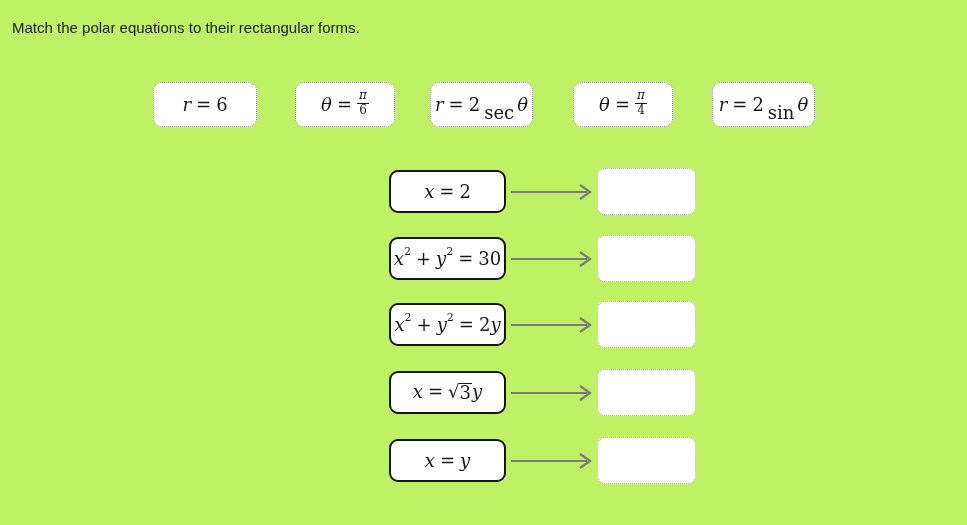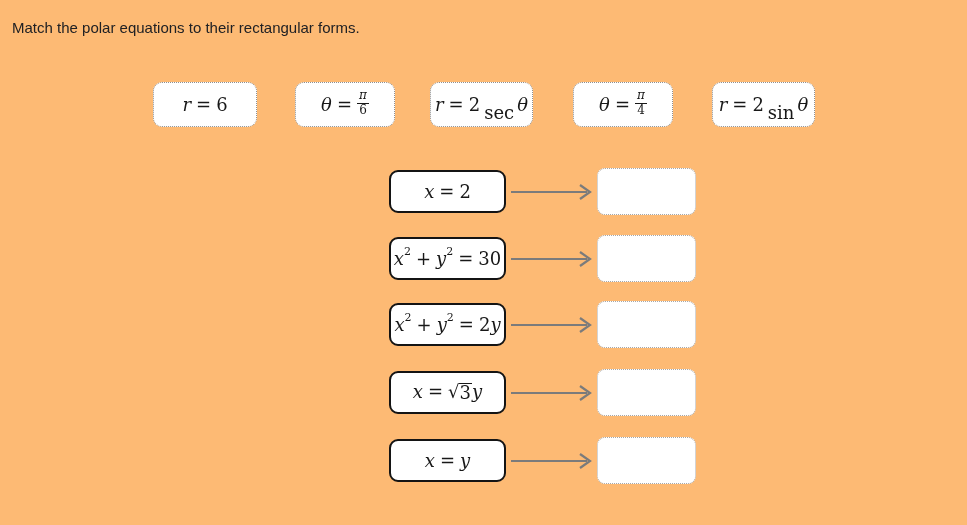--- a/index.html
+++ b/index.html
@@ -1,19 +1,19 @@
 <!DOCTYPE html>
 <html><head>
 <meta charset="utf-8">
 <style>
   html,body{margin:0;padding:0;background:#ffffff;}
   .page{
     position:relative;
     width:967px;height:525px;
-    background:#fdba74;
+    background:#bef264;
     font-family:"Liberation Sans",sans-serif;
     overflow:hidden;
   }
   .instructions{
     position:absolute;left:12px;top:19px;
     font-size:15px;color:#202124;
   }
 
   
   .math{

